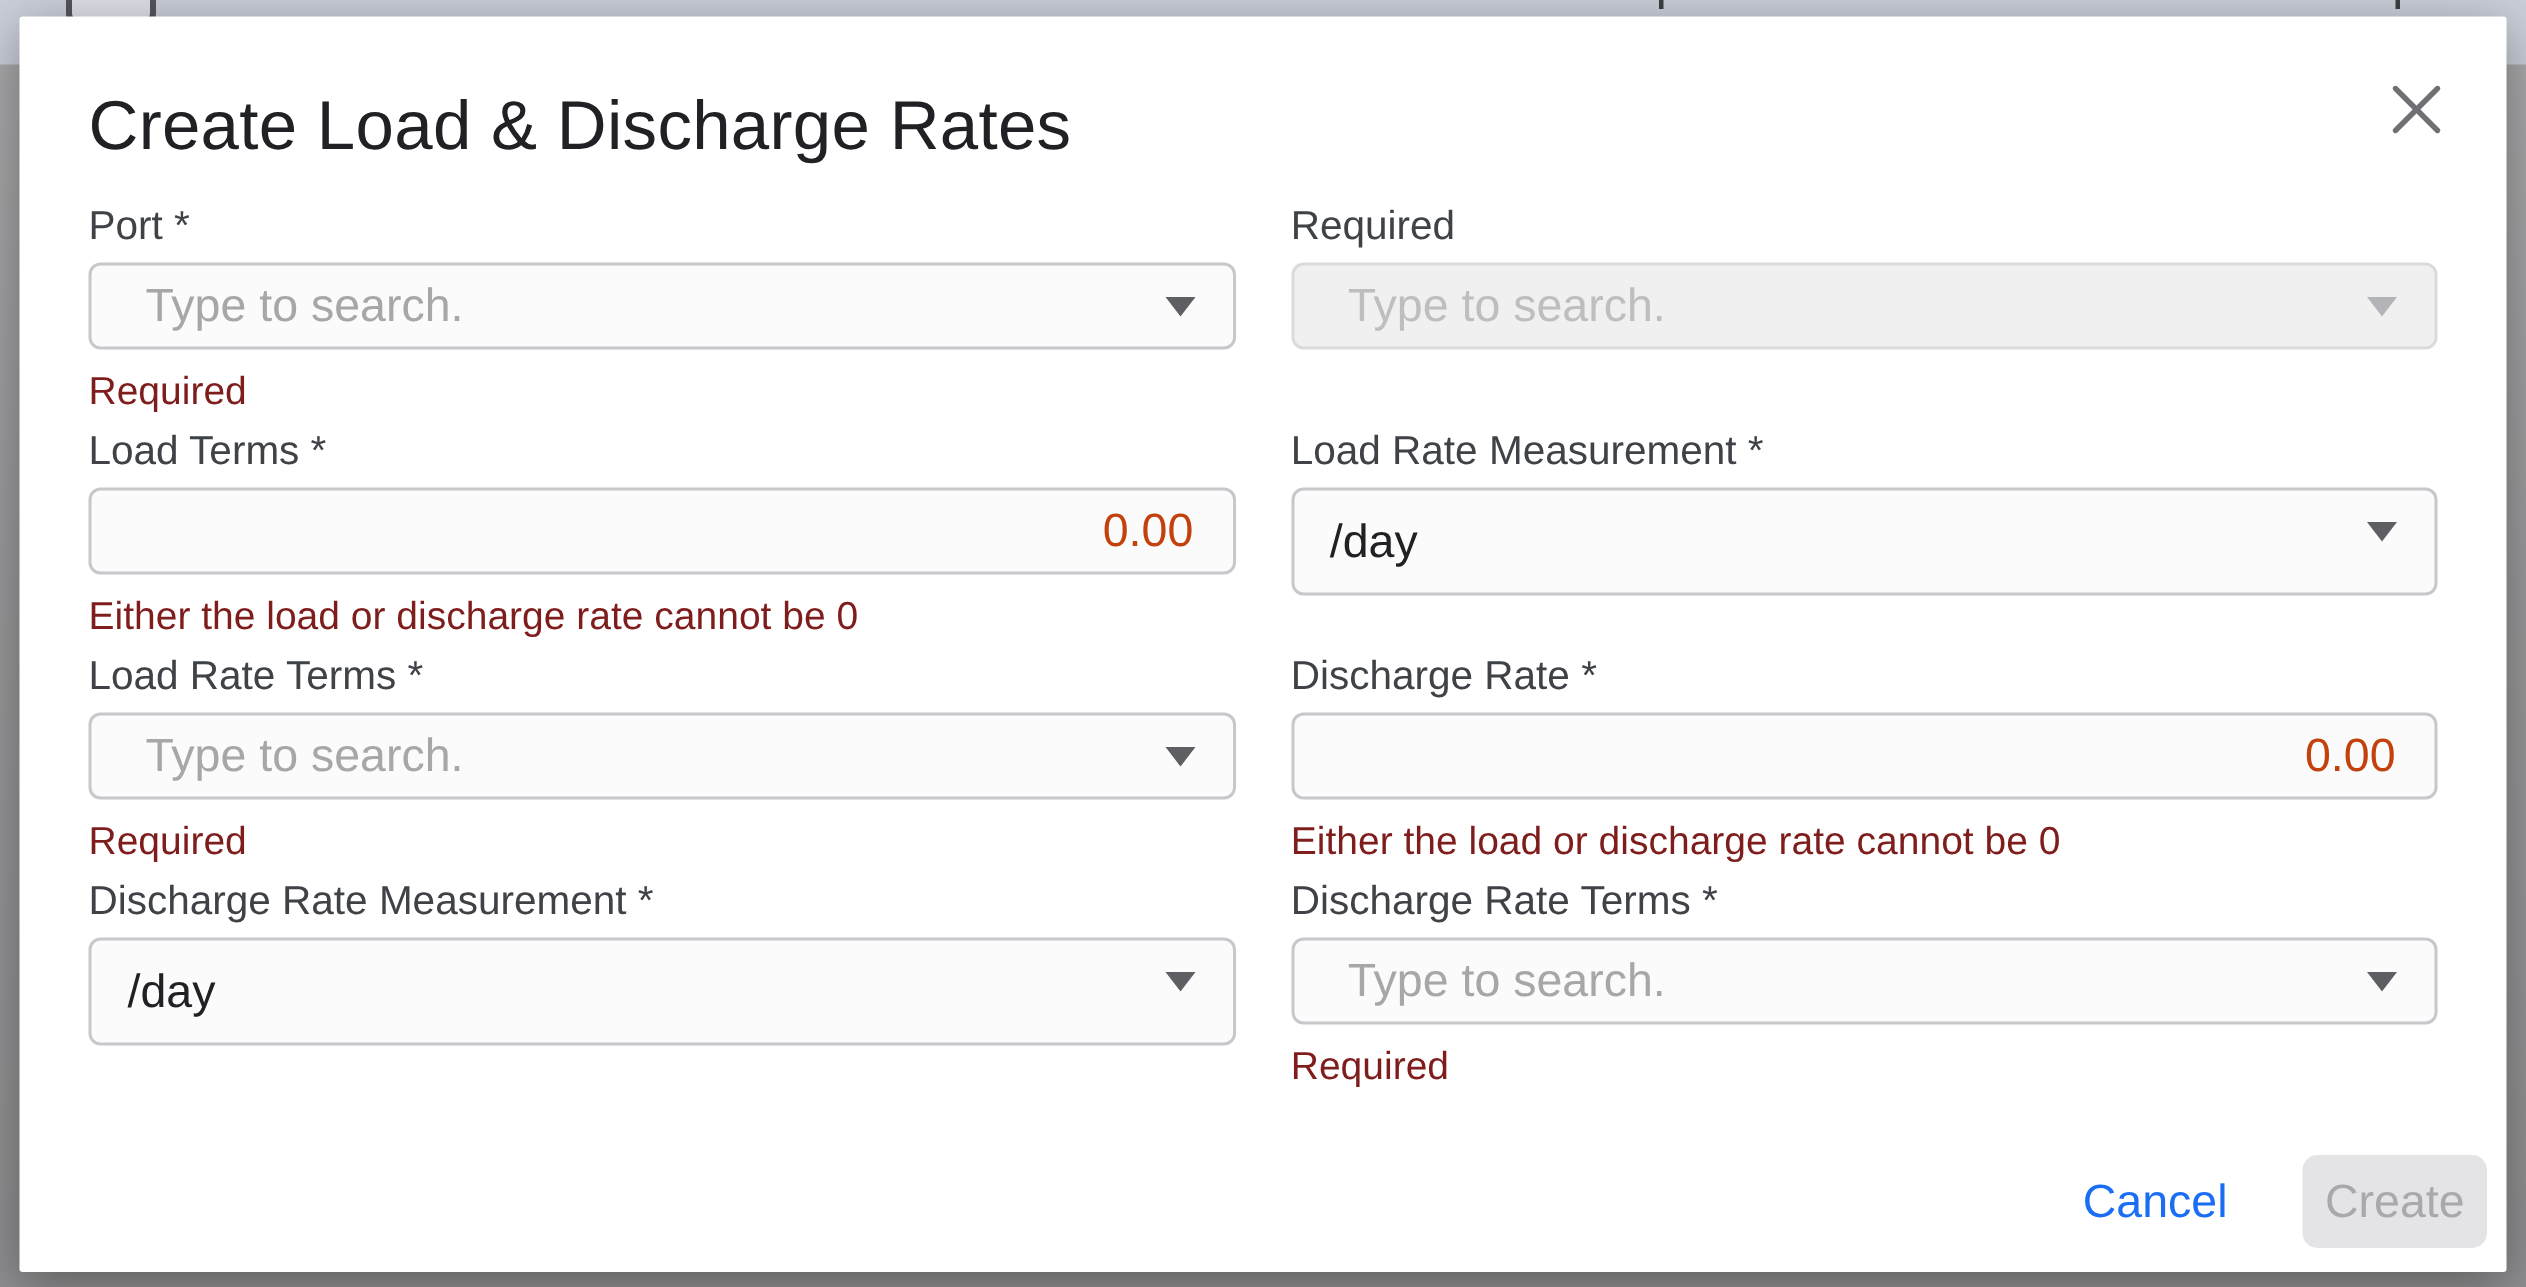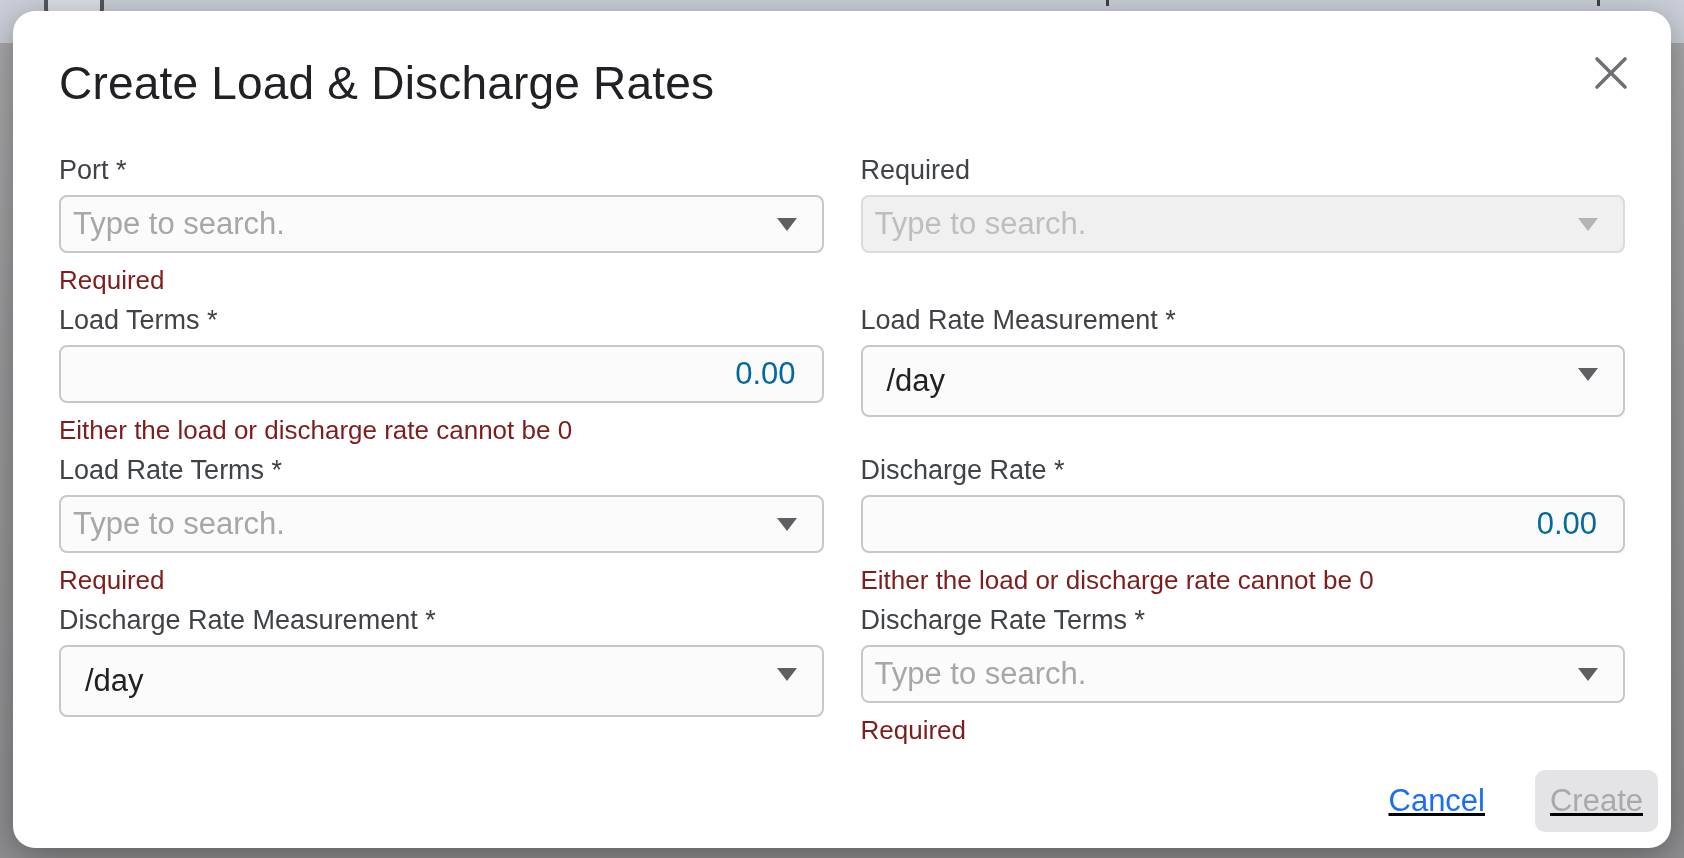--- a/index.html
+++ b/index.html
@@ -11,53 +11,53 @@
   }
   
   .backdrop-topbar{position:absolute;top:0;left:0;right:0;height:43px;background:#cbcfd9;}
   .artifact-icon{position:absolute;left:44px;top:-17px;width:52px;height:26px;
     border:4px solid #54565b;border-radius:8px;background:#dde0e8;}
   .tick{position:absolute;top:0;width:3px;height:6px;background:#3e4044;}
   .tick.t1{left:1106px;} .tick.t2{left:1597px;}
 
   
   .modal{position:absolute;left:13px;top:11px;width:1658px;height:837px;
-    background:#ffffff;border-radius:22px;box-sizing:border-box;
+    background:#ffffff;border-radius:2px;box-sizing:border-box;
     box-shadow:0 8px 34px rgba(0,0,0,.35);
     display:flex;flex-direction:column;padding:0 46px;}
   .modal-title{margin-top:44px;font-size:46px;line-height:56px;color:#202124;
     font-weight:400;letter-spacing:.2px;}
   .close-btn{position:absolute;top:40px;right:38px;width:44px;height:44px;border:none;
     background:transparent;cursor:pointer;padding:0;}
   .close-btn svg{display:block;}
 
   
   .form-grid{display:grid;grid-template-columns:1fr 1fr;column-gap:37px;row-gap:10px;
-    margin-top:44px;}
+    margin-top:24px;}
   .field-label{font-size:27px;line-height:31px;color:#3f4246;margin-bottom:9px;}
   .control{position:relative;height:58px;}
   .tf{width:100%;height:58px;box-sizing:border-box;border:2px solid #c7c8cb;border-radius:8px;
-    background:#fbfbfb;font-family:"Liberation Sans",sans-serif;font-size:31px;color:#0369a1;
-    padding:0 12px;outline:none;}
+    background:#fbfbfb;font-family:"Liberation Sans",sans-serif;font-size:31px;color:#c2410c;
+    padding:0 36px;outline:none;}
   .tf::placeholder{color:#a7a7a9;opacity:1;}
   .tf.num{text-align:right;padding-right:26px;}
   .select-box{width:100%;height:72px;box-sizing:border-box;border:2px solid #c7c8cb;border-radius:8px;
     background:#fbfbfb;display:flex;align-items:center;padding:0 24px;font-size:31px;color:#202124;
     cursor:pointer;}
   .dd-arrow{position:absolute;right:27px;top:50%;margin-top:-6px;width:0;height:0;
     border-left:10px solid transparent;border-right:10px solid transparent;
     border-top:13px solid #5d5f63;pointer-events:none;}
   .control.disabled .tf{background:#f0f0f1;border-color:#dadbdd;}
   .control.disabled .tf::placeholder{color:#bdbec0;}
   .control.disabled .dd-arrow{border-top-color:#b3b4b7;}
   .helper{font-size:26px;line-height:30px;color:#7f1d1d;margin-top:12px;}
 
   
   .footer{margin-top:auto;display:flex;justify-content:flex-end;align-items:center;
-    gap:36px;padding-bottom:16px;margin-right:-33px;text-decoration:underline;}
+    gap:36px;padding-bottom:16px;margin-right:-33px;}
   .btn-cancel{border:none;background:transparent;color:#1b6ef3;font-size:31px;
     font-family:"Liberation Sans",sans-serif;cursor:pointer;padding:10px 14px;}
   .btn-create{border:none;background:#e4e4e6;color:#a7a9ac;font-size:31px;
     font-family:"Liberation Sans",sans-serif;width:123px;height:62px;border-radius:10px;
     cursor:default;}
 </style>
 </head>
 <body>
 
 <div class="backdrop-topbar"></div>

